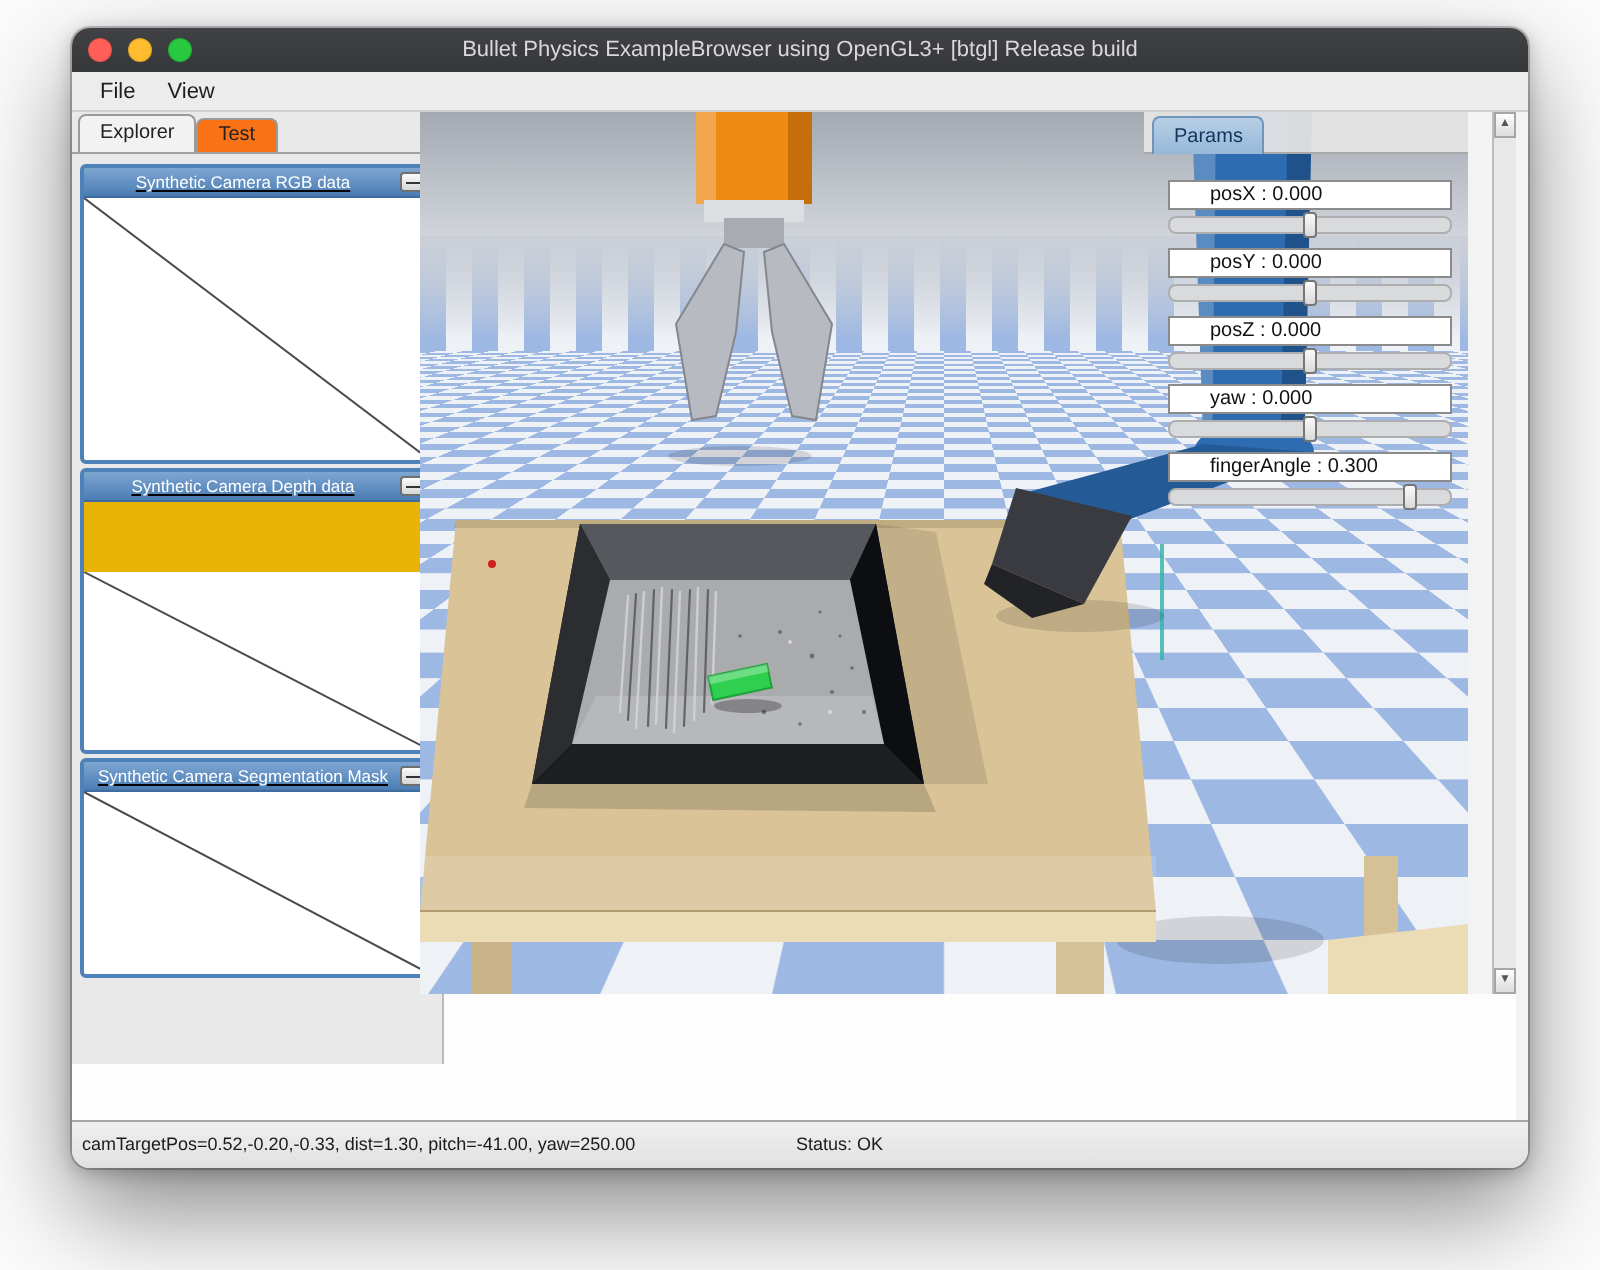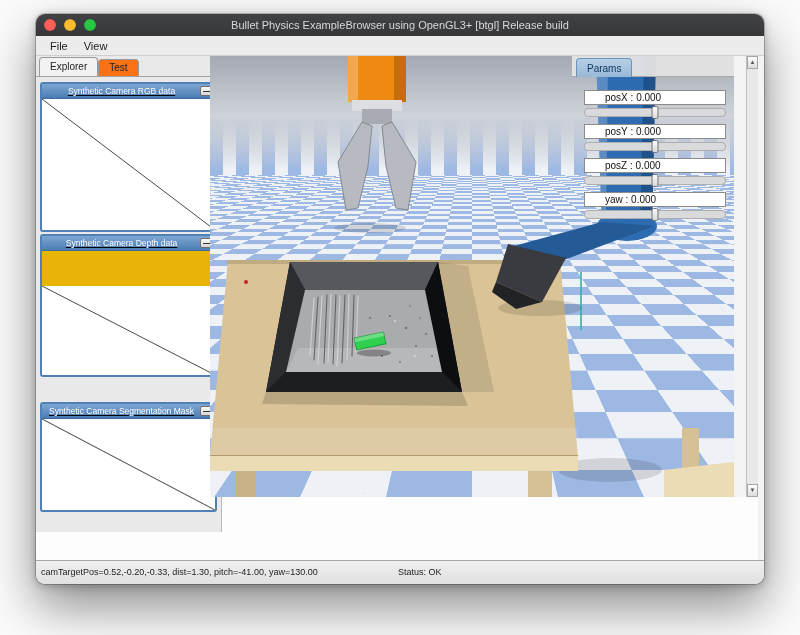--- a/index.html
+++ b/index.html
@@ -29,21 +29,21 @@
   .tabs-left{position:absolute;left:0;top:0;right:0;height:21px;border-bottom:1px solid #a2a2a2;
     display:flex;align-items:flex-end;padding-left:3px;box-sizing:border-box;}
   .tab{font-size:10px;color:#222;border:1px solid #9a9a9a;border-bottom:none;border-radius:4px 4px 0 0;
     padding:0 10px;background:#f97316;height:16px;line-height:16px;}
   .tab.active{background:#f2f2f2;height:18px;line-height:18px;position:relative;z-index:2;}
 
   .campanel{position:absolute;left:4px;width:177px;border:2px solid var(--accent-blue,#4e81b8);border-radius:3px;
     background:#eab308;box-sizing:border-box;display:flex;flex-direction:column;overflow:hidden;text-decoration:underline;}
   .cam1{top:26px;height:150px;}
   .cam2{top:178px;height:143px;gap:35px;}
-  .cam3{top:323px;height:110px;margin-top:23px;}
+  .cam3{top:323px;height:110px;}
   .campanel .hdr{height:15px;flex:0 0 15px;background:linear-gradient(var(--panel-header-top,#7ea6d3),var(--panel-header-bottom,#4a7cb3));
     color:#fff;font-size:8.5px;line-height:15px;text-align:center;position:relative;border-bottom:1px solid #3e6ca0;
     padding-right:14px;box-sizing:border-box;white-space:nowrap;}
   .collapse-btn{position:absolute;right:2px;top:2px;width:13px;height:10px;background:linear-gradient(#fafafa,#d7d7d7);
     border:1px solid #6f6f6f;border-radius:2px;box-sizing:border-box;}
   .collapse-btn i{position:absolute;left:2px;right:2px;top:4px;height:1px;background:#333;display:block;}
   .campanel .pbody{flex:1;position:relative;background:#fff;}
   .campanel .pbody svg{position:absolute;left:0;top:0;width:100%;height:100%;display:block;}
 
   
@@ -296,34 +296,40 @@
           <div class="ptrack">
             <div class="phandle" style="left: 50%;"></div>
           </div>
         </div>
         <div class="param-row">
           <div class="pbox">yaw : 0.000</div>
           <div class="ptrack">
             <div class="phandle" style="left: 50%;"></div>
           </div>
         </div>
+        <div class="param-row">
+          <div class="pbox">fingerAngle : 0.300</div>
+          <div class="ptrack">
+            <div class="phandle" style="left: 86%;"></div>
+          </div>
+        </div>
       </div>
     </div>
 
     <div class="vscroll">
       <div class="sb-btn sb-up">
         <span>▲</span>
       </div>
       <div class="sb-btn sb-down">
         <span>▼</span>
       </div>
     </div>
 
     <div class="bottom-area"></div>
     <div class="bottom-left"></div>
 
     <div class="statusbar">
-      <span class="status-left">camTargetPos=0.52,-0.20,-0.33, dist=1.30, pitch=-41.00, yaw=130.00</span>
+      <span class="status-left">camTargetPos=0.52,-0.20,-0.33, dist=1.30, pitch=-41.00, yaw=250.00</span>
       <span class="status-center">Status: OK</span>
     </div>
 
   </div>
 </div>
 
 </body></html>

